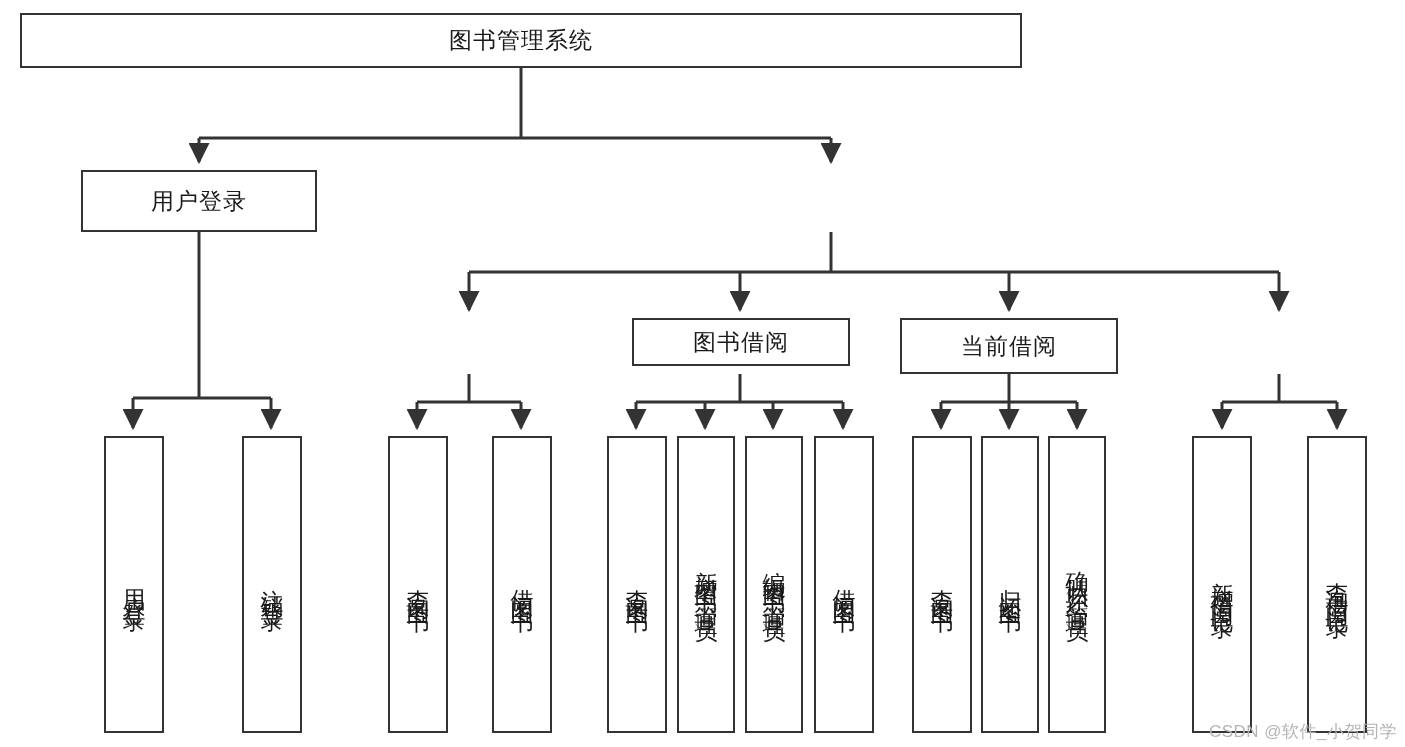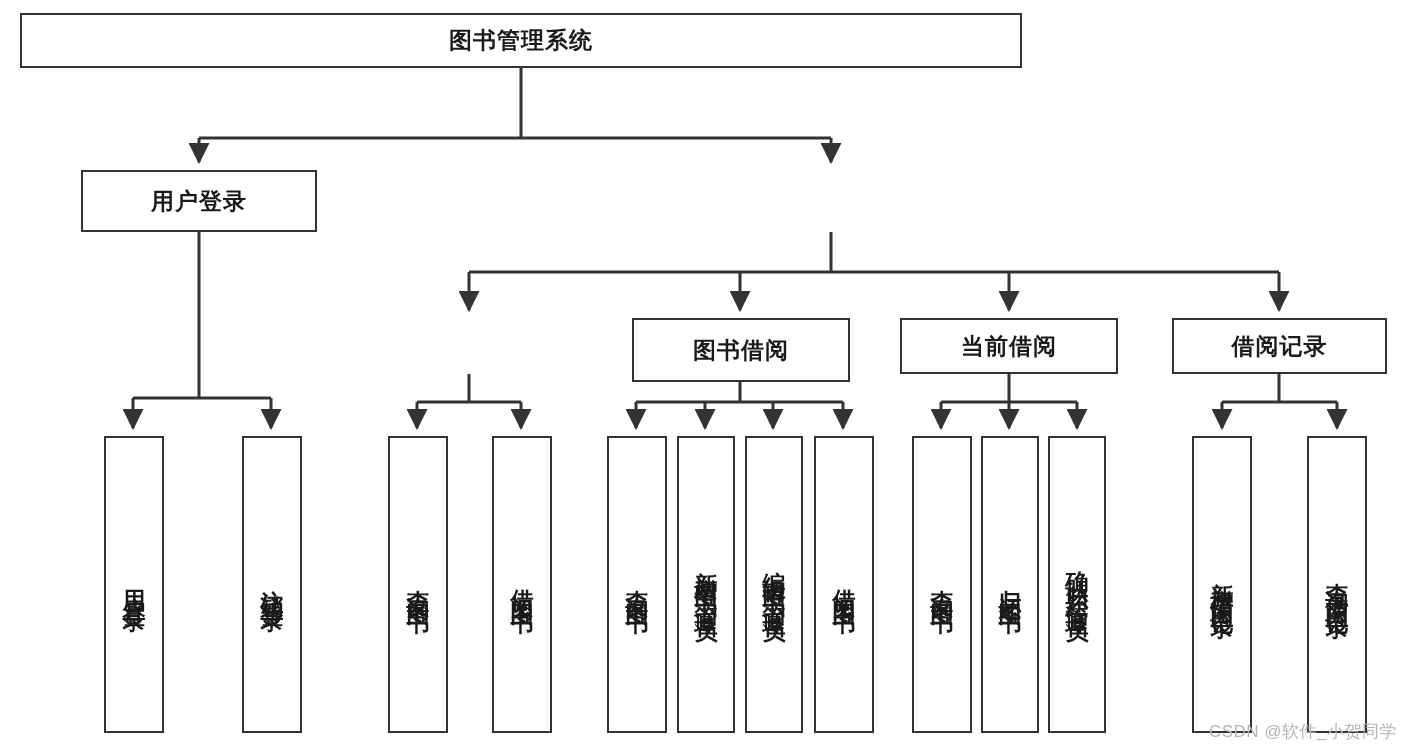--- a/index.html
+++ b/index.html
@@ -28,21 +28,20 @@
   .node {
     position: absolute;
     box-sizing: border-box;
     border: 2px solid #333333;
     background: #ffffff;
     display: flex;
     align-items: center;
     justify-content: center;
     color: #1a1a1a;
     z-index: 2;
-    font-weight: bold;
   }
   .node.horiz {
     font-size: 23px;
     letter-spacing: 1px;
   }
   .node.vert {
     writing-mode: vertical-rl;
     text-orientation: upright;
     font-size: 23px;
     letter-spacing: 7px;
@@ -124,28 +123,25 @@
   </svg>
 
   <div class="node horiz" style="left:20px; top:13px; width:1002px; height:55px;">
     <span>图书管理系统</span>
   </div>
 
   <div class="node horiz" style="left:81px; top:170px; width:236px; height:62px;">
     <span>用户登录</span>
   </div>
 
-  <div class="node horiz" style="left:632px; top:318px; width:218px; height:64px;">
+  <div class="node horiz" style="left:632px; top:318px; width:218px; height:48px;">
     <span>图书借阅</span>
   </div>
   <div class="node horiz" style="left:900px; top:318px; width:218px; height:56px;">
     <span>当前借阅</span>
-  </div>
-  <div class="node horiz" style="left:1172px; top:318px; width:215px; height:56px;">
-    <span>借阅记录</span>
   </div>
 
   <div class="node vert" style="left:104px; top:436px; width:60px; height:297px;">
     <span class="vtext">用户登录</span>
   </div>
   <div class="node vert" style="left:242px; top:436px; width:60px; height:297px;">
     <span class="vtext">注销登录</span>
   </div>
 
   <div class="node vert" style="left:388px; top:436px; width:60px; height:297px;">

